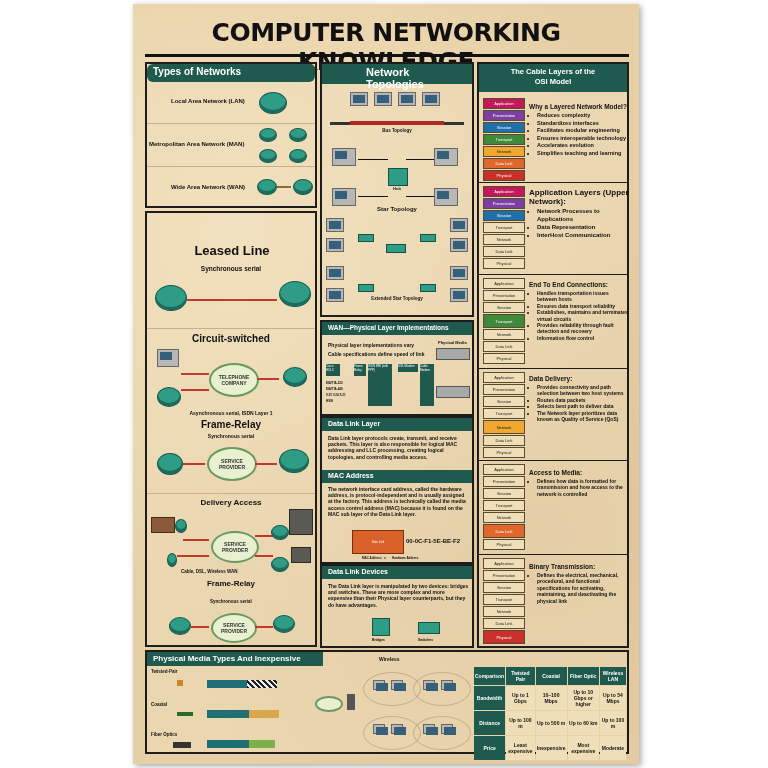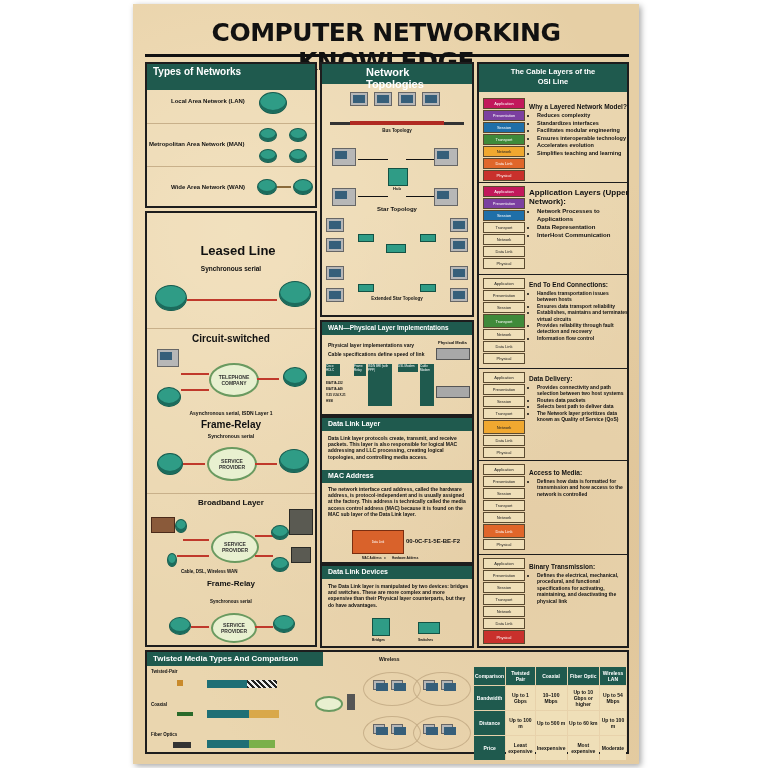--- a/index.html
+++ b/index.html
@@ -36,21 +36,21 @@
 </style>
 </head>
 <body>
 
 <div class="poster">
 
   <div class="title">COMPUTER NETWORKING KNOWLEDGE</div>
   <div class="title-rule"></div>
 
   <div class="panel" style="left:12px;top:58px;width:172px;height:146px;">
-    <div class="ph" style="font-size:10px;height:26px;">Types of Networks</div>
+    <div class="ph" style="font-size:10px;height:18px;border-radius:6px;">Types of Networks</div>
     <div style="position:absolute;left:0;top:18px;width:168px;height:41px;border-bottom:1px solid #c8b08a;">
       <span class="lbl" style="left:24px;top:16px;font-size:6px;">Local Area Network (LAN)</span>
       <span class="green-dev" style="position:absolute;left:112px;top:10px;width:26px;height:20px;"></span>
     </div>
     <div style="position:absolute;left:0;top:60px;width:168px;height:42px;border-bottom:1px solid #c8b08a;">
       <span class="lbl" style="left:2px;top:17px;font-size:6px;">Metropolitan Area Network (MAN)</span>
       <span class="green-dev" style="position:absolute;left:112px;top:4px;width:16px;height:12px;"></span>
       <span class="green-dev" style="position:absolute;left:142px;top:4px;width:16px;height:12px;"></span>
       <span class="green-dev" style="position:absolute;left:112px;top:25px;width:16px;height:12px;"></span>
       <span class="green-dev" style="position:absolute;left:142px;top:25px;width:16px;height:12px;"></span>
@@ -58,21 +58,21 @@
     <div style="position:absolute;left:0;top:103px;width:168px;height:40px;">
       <span class="lbl" style="left:24px;top:17px;font-size:6px;">Wide Area Network (WAN)</span>
       <span class="green-dev" style="position:absolute;left:110px;top:12px;width:18px;height:14px;"></span>
       <span class="zig" style="left:130px;top:19px;width:14px;background:#8a6a3a;"></span>
       <span class="green-dev" style="position:absolute;left:146px;top:12px;width:18px;height:14px;"></span>
     </div>
   </div>
 
   <div class="panel" style="left:12px;top:207px;width:172px;height:436px;">
 
-    <div class="lbl center" style="left:9px;width:164px;top:30px;font-size:13px;">Leased Line</div>
+    <div class="lbl center" style="left:3px;width:164px;top:30px;font-size:13px;">Leased Line</div>
     <div class="lbl center" style="left:0;width:168px;top:52px;font-size:6.5px;">Synchronous serial</div>
     <span class="green-dev" style="position:absolute;left:8px;top:72px;width:30px;height:24px;"></span>
     <span class="zig" style="left:40px;top:86px;width:90px;"></span>
     <span class="green-dev" style="position:absolute;left:132px;top:68px;width:30px;height:24px;"></span>
     <div class="sect-divider" style="left:0;top:115px;width:168px;background:#c8b08a;"></div>
 
     <div class="lbl center" style="left:0;width:168px;top:120px;font-size:10px;">Circuit-switched</div>
     <div class="pc" style="left:10px;top:136px;width:22px;height:18px;"></div>
     <div class="cloud" style="left:62px;top:150px;width:46px;height:30px;">TELEPHONE COMPANY</div>
     <span class="zig" style="left:34px;top:160px;width:28px;"></span>
@@ -84,21 +84,21 @@
 
     <div class="lbl center" style="left:0;width:168px;top:206px;font-size:10px;">Frame-Relay</div>
     <div class="lbl center" style="left:0;width:168px;top:220px;font-size:5px;">Synchronous serial</div>
     <span class="green-dev" style="position:absolute;left:10px;top:240px;width:24px;height:20px;"></span>
     <span class="zig" style="left:36px;top:250px;width:22px;"></span>
     <div class="cloud" style="left:60px;top:234px;width:46px;height:30px;">SERVICE PROVIDER</div>
     <span class="zig" style="left:108px;top:250px;width:22px;"></span>
     <span class="green-dev" style="position:absolute;left:132px;top:236px;width:28px;height:22px;"></span>
     <div class="sect-divider" style="left:0;top:280px;width:168px;background:#c8b08a;"></div>
 
-    <div class="lbl center" style="left:0;width:168px;top:285px;font-size:8px;">Broadband Layer</div>
+    <div class="lbl center" style="left:0;width:168px;top:285px;font-size:8px;">Delivery Access</div>
     <div style="position:absolute;left:4px;top:304px;width:22px;height:14px;background:#8a5a3a;border:1px solid #4a2a1a;"></div>
     <span class="green-dev" style="position:absolute;left:28px;top:306px;width:10px;height:12px;"></span>
     <span class="green-dev" style="position:absolute;left:20px;top:340px;width:8px;height:12px;"></span>
     <span class="zig" style="left:36px;top:326px;width:26px;"></span>
     <span class="zig" style="left:30px;top:342px;width:32px;"></span>
     <div class="cloud" style="left:64px;top:318px;width:44px;height:28px;">SERVICE PROVIDER</div>
     <span class="zig" style="left:108px;top:322px;width:18px;"></span>
     <span class="zig" style="left:108px;top:342px;width:18px;"></span>
     <span class="green-dev" style="position:absolute;left:124px;top:312px;width:16px;height:13px;"></span>
     <span class="green-dev" style="position:absolute;left:124px;top:344px;width:16px;height:13px;"></span>
@@ -190,21 +190,21 @@
     <div class="body-txt" style="position:absolute;left:6px;top:17px;width:142px;">The Data Link layer is manipulated by two devices: bridges and switches. These are more complex and more expensive than their Physical layer counterparts, but they do have advantages.</div>
     <div class="hub" style="left:50px;top:52px;width:16px;height:16px;"></div>
     <div class="hub" style="left:96px;top:56px;width:20px;height:10px;"></div>
     <div class="lbl" style="left:50px;top:72px;font-size:3.5px;">Bridges</div>
     <div class="lbl" style="left:96px;top:72px;font-size:3.5px;">Switches</div>
   </div>
 
   <div class="panel" style="left:344px;top:58px;width:152px;height:586px;">
     <div class="ph center" style="font-size:7.5px;height:28px;line-height:10px;padding-top:3px;">
       <div>The Cable Layers of the</div>
-      <div>OSI Line</div>
+      <div>OSI Model</div>
     </div>
 
     <div class="osi-stack" style="left:4px;top:34px;">
       <div style="background:#c2185b">Application</div>
       <div style="background:#7b3fa0">Presentation</div>
       <div style="background:#1f6fa8">Session</div>
       <div style="background:#3f8a3a">Transport</div>
       <div style="background:#f0a830;color:#222">Network</div>
       <div style="background:#e0662a">Data Link</div>
       <div style="background:#c9302c">Physical</div>
@@ -310,21 +310,21 @@
     </div>
     <div class="osi-text" style="left:50px;top:498px;width:100px;font-size:5px;line-height:6.4px;">
       <div class="h" style="font-size:6.5px;">Binary Transmission:</div>
       <ul>
         <li>Defines the electrical, mechanical, procedural, and functional specifications for activating, maintaining, and deactivating the physical link</li>
       </ul>
     </div>
   </div>
 
   <div class="panel" style="left:12px;top:646px;width:484px;height:104px;">
-    <div class="ph" style="position:absolute;left:0;top:0;width:176px;font-size:8px;height:14px;padding-top:2px;">Twisted Media Types And Comparison</div>
+    <div class="ph" style="position:absolute;left:0;top:0;width:176px;font-size:8px;height:14px;padding-top:2px;">Physical Media Types And Inexpensive</div>
     <div class="lbl" style="left:4px;top:17px;font-size:4.5px;">Twisted-Pair</div>
     <div style="position:absolute;left:30px;top:28px;width:6px;height:6px;background:#c98a2b;"></div>
     <div style="position:absolute;left:60px;top:28px;width:40px;height:8px;background:#1f6f75;"></div>
     <div style="position:absolute;left:100px;top:28px;width:30px;height:8px;background:repeating-linear-gradient(45deg,#222 0 2px,#eee 2px 4px);"></div>
     <div class="lbl" style="left:4px;top:50px;font-size:4.5px;">Coaxial</div>
     <div style="position:absolute;left:30px;top:60px;width:16px;height:4px;background:#2a6a2a;"></div>
     <div style="position:absolute;left:60px;top:58px;width:42px;height:8px;background:#1f6f75;"></div>
     <div style="position:absolute;left:102px;top:58px;width:30px;height:8px;background:#d9a84a;"></div>
     <div class="lbl" style="left:4px;top:80px;font-size:4.5px;">Fiber Optics</div>
     <div style="position:absolute;left:26px;top:90px;width:18px;height:6px;background:#333;"></div>

